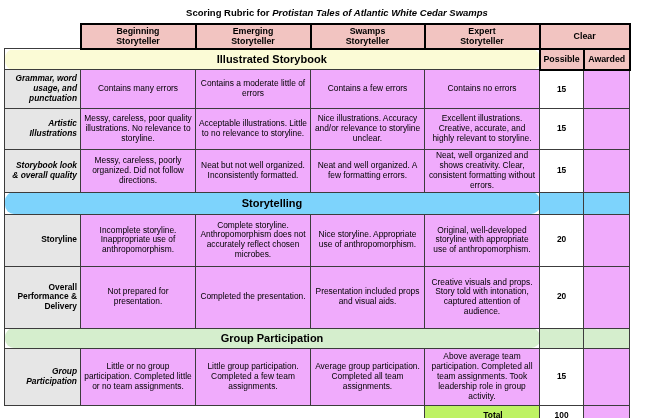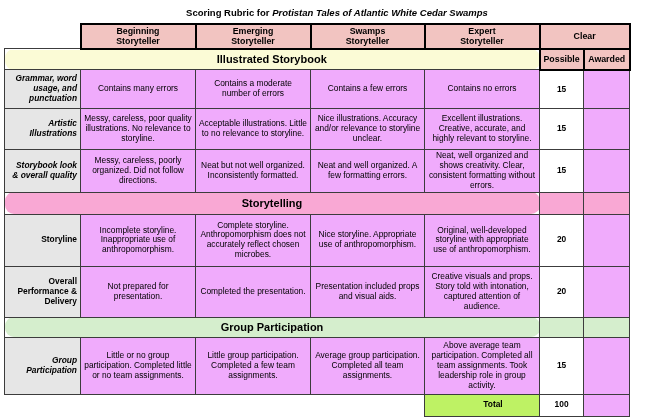--- a/index.html
+++ b/index.html
@@ -48,21 +48,21 @@
     background: #f2c4c1;
     font-weight: bold;
     font-size: 8.8px;
   }
   td.band {
     font-weight: bold;
     font-size: 11px;
     border-radius: 9px;
   }
   .yellow { background: #fbfbd6; }
-  .blue   { background: #f9a8d4; }
+  .blue   { background: #7dd3fc; }
   .green  { background: #d5eecd; }
   td.label {
     background: #e6e6e6;
     font-weight: bold;
     text-align: right;
   }
   td.label.italic { font-style: italic; }
   td.cell { background: #f0abfc; }
   td.cell.left { text-align: center; }
   td.num { background: #ffffff; font-weight: bold; }
@@ -97,21 +97,21 @@
 
   <tr style="height:21px">
     <td class="band yellow" colspan="5">Illustrated Storybook</td>
     <th class="hdr">Possible</th>
     <th class="hdr">Awarded</th>
   </tr>
 
   <tr style="height:39px">
     <td class="label italic">Grammar, word usage, and punctuation</td>
     <td class="cell">Contains many errors</td>
-    <td class="cell">Contains a moderate number of errors</td>
+    <td class="cell">Contains a moderate little of errors</td>
     <td class="cell">Contains a few errors</td>
     <td class="cell">Contains no errors</td>
     <td class="num">15</td>
     <td class="cell"></td>
   </tr>
 
   <tr style="height:41px">
     <td class="label italic">Artistic Illustrations</td>
     <td class="cell">Messy, careless, poor quality illustrations. No relevance to storyline.</td>
     <td class="cell">Acceptable illustrations. Little to no relevance to storyline.</td>
@@ -140,21 +140,21 @@
   <tr style="height:52px">
     <td class="label">Storyline</td>
     <td class="cell">Incomplete storyline. Inappropriate use of anthropomorphism.</td>
     <td class="cell">Complete storyline. Anthropomorphism does not accurately reflect chosen microbes.</td>
     <td class="cell">Nice storyline. Appropriate use of anthropomorphism.</td>
     <td class="cell">Original, well-developed storyline with appropriate use of anthropomorphism.</td>
     <td class="num">20</td>
     <td class="cell"></td>
   </tr>
 
-  <tr style="height:51px">
+  <tr style="height:62px">
     <td class="label">Overall Performance &amp; Delivery</td>
     <td class="cell">Not prepared for presentation.</td>
     <td class="cell left">Completed the presentation.</td>
     <td class="cell">Presentation included props and visual aids.</td>
     <td class="cell">Creative visuals and props. Story told with intonation, captured attention of audience.</td>
     <td class="num">20</td>
     <td class="cell"></td>
   </tr>
 
   <tr style="height:20px">

